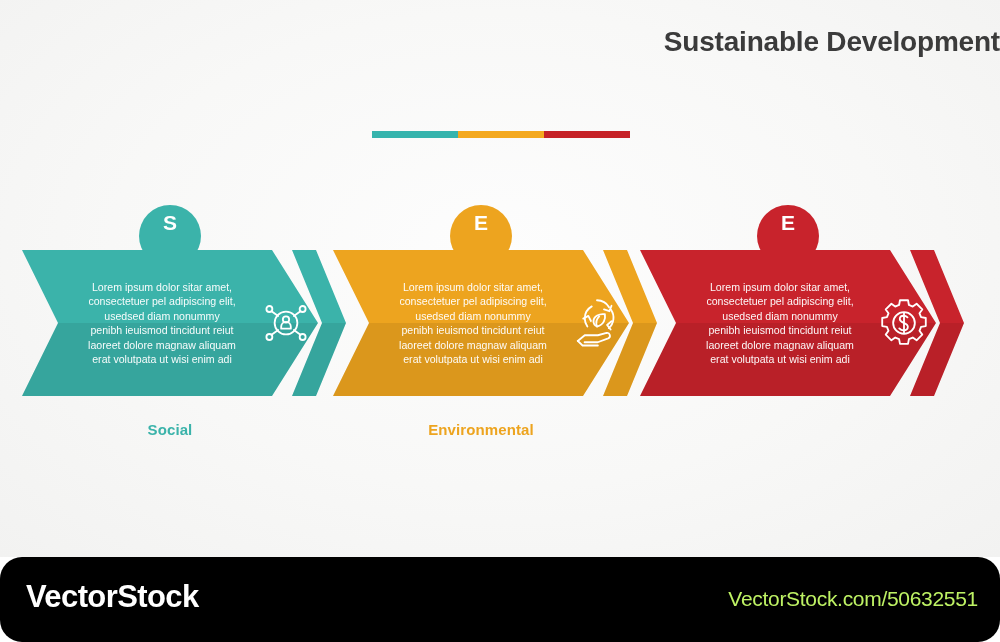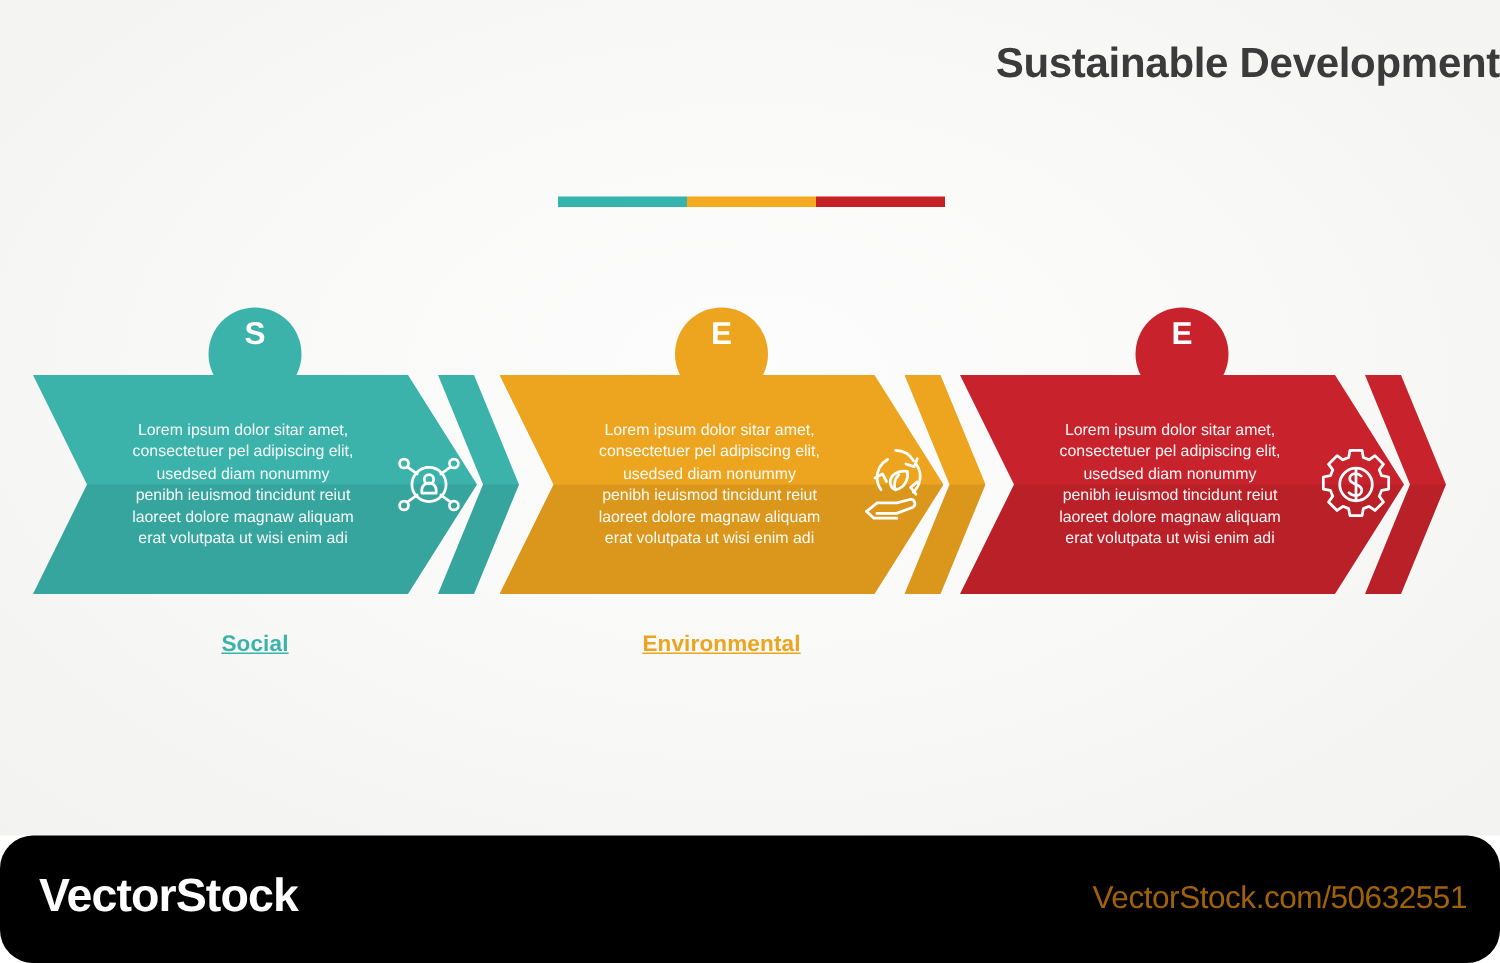--- a/index.html
+++ b/index.html
@@ -160,21 +160,20 @@
 
   .seg-label {
     position: absolute;
     left: 0;
     top: 216px;
     width: 100%;
     text-align: center;
     font-size: 15px;
     font-weight: bold;
     letter-spacing: 0.1px;
-    text-decoration: underline;
   }
 
   
   .footer {
     position: absolute;
     left: 0;
     top: 557px;
     width: 1000px;
     height: 85px;
     background: #000000;
@@ -187,21 +186,21 @@
     font-size: 31px;
     font-weight: bold;
     color: #ffffff;
     letter-spacing: -0.6px;
   }
   .footer-url {
     position: absolute;
     right: 22px;
     top: 30px;
     font-size: 21px;
-    color: #a16207;
+    color: #bef264;
     letter-spacing: -0.3px;
   }
 </style>
 </head>
 <body>
 
 <div id="stage">
 
   <div class="slide">
 

